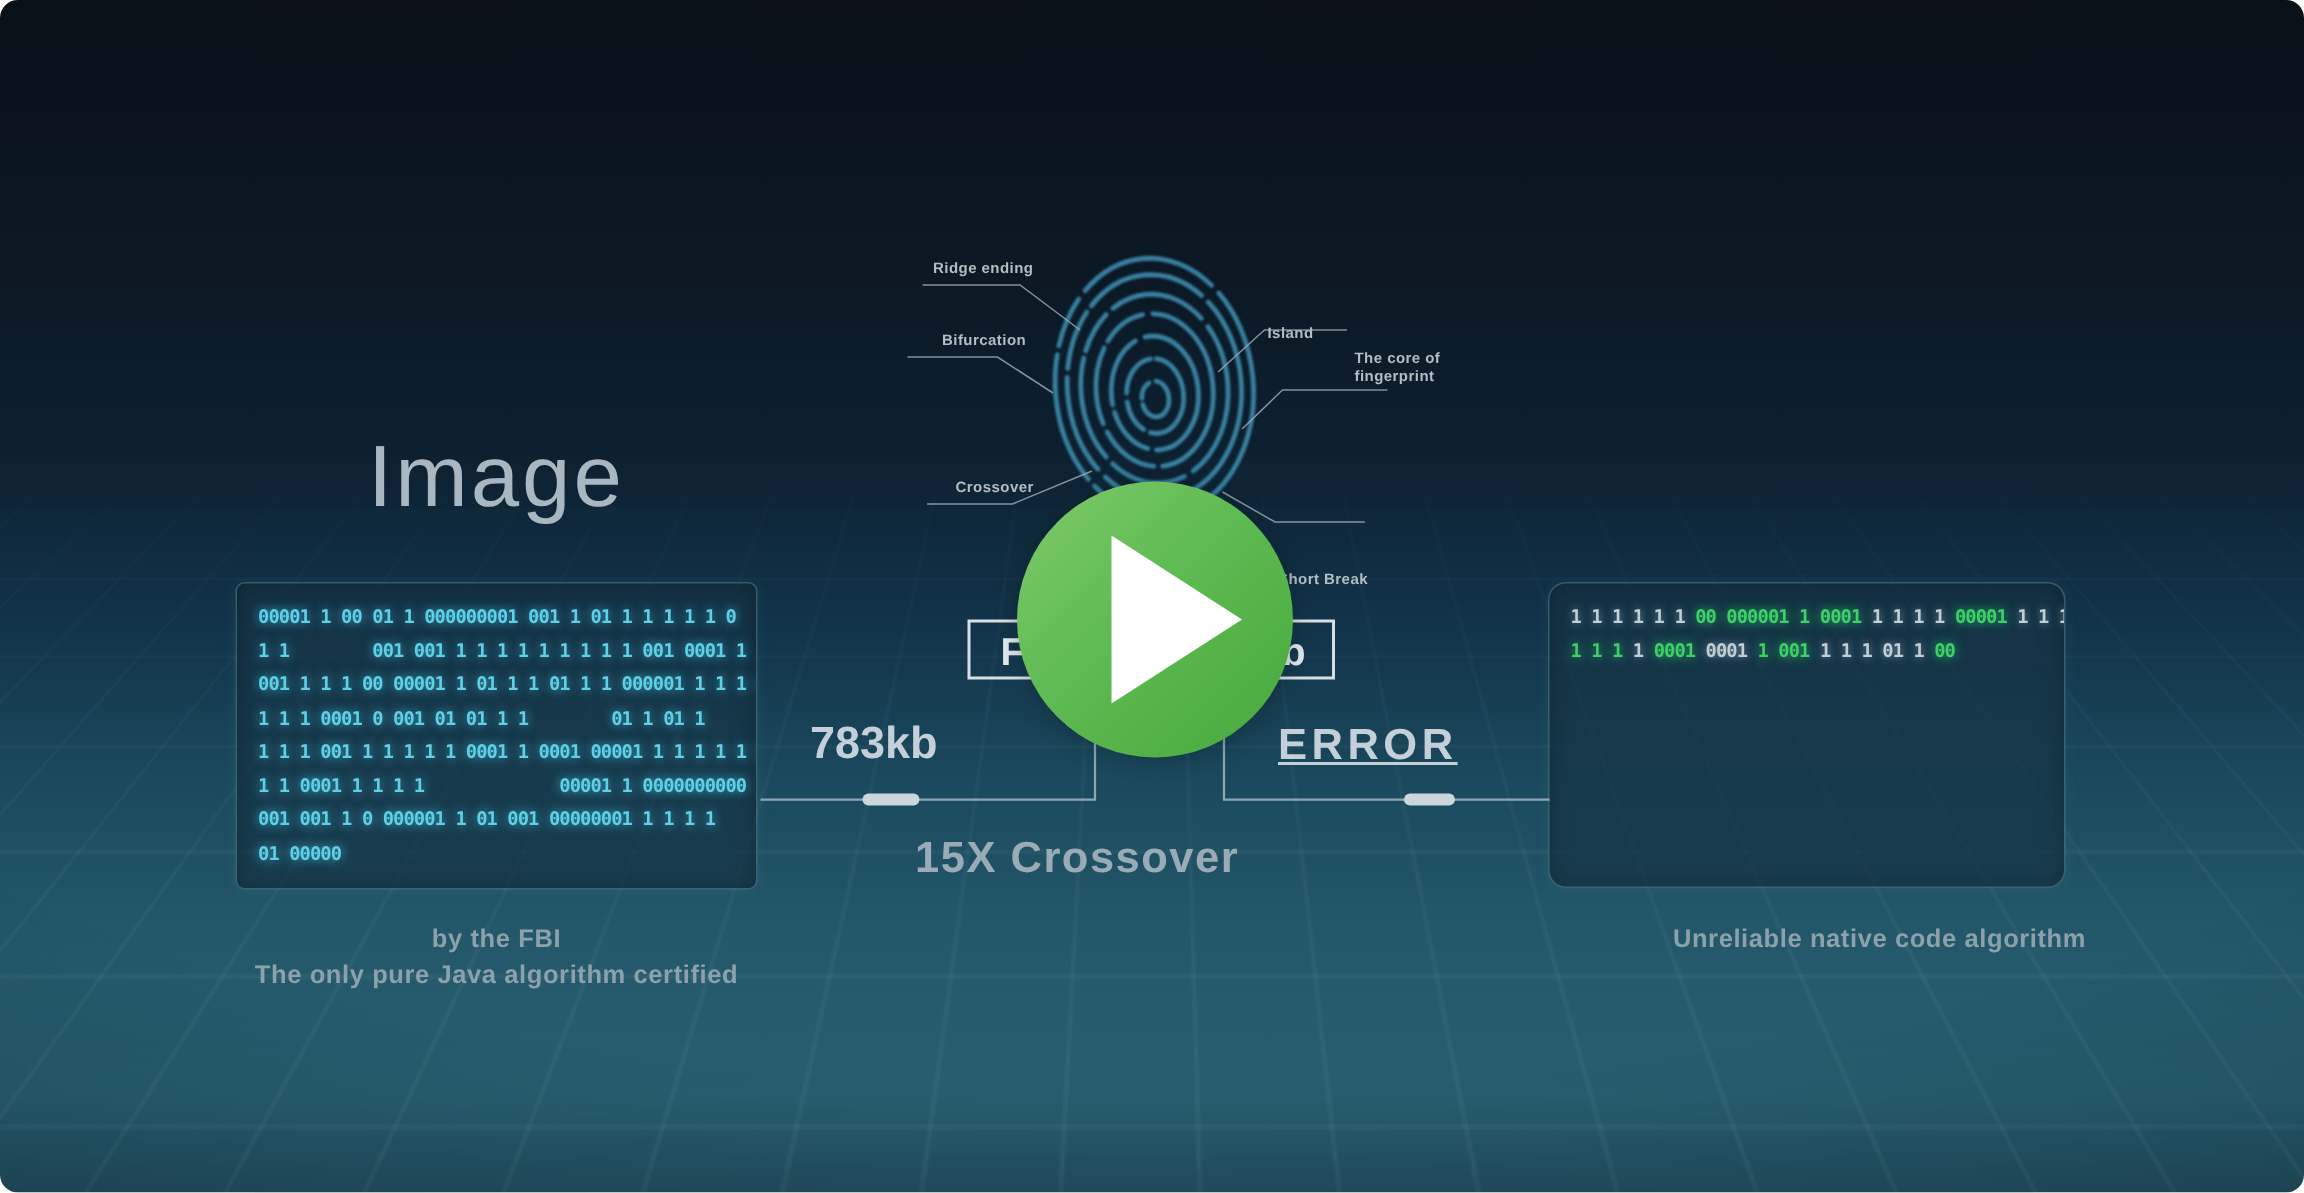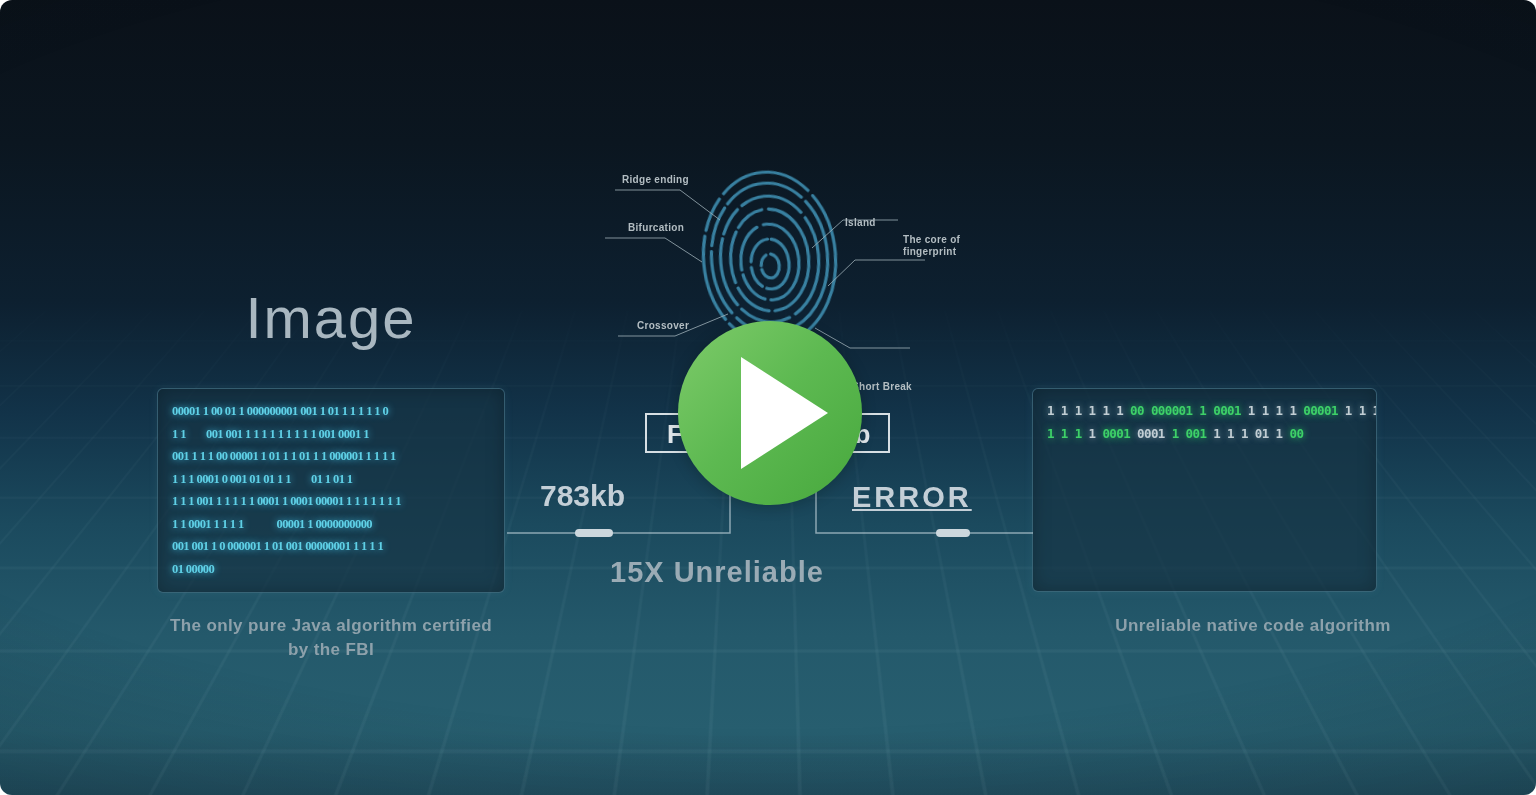--- a/index.html
+++ b/index.html
@@ -32,21 +32,21 @@
     background:rgba(22,52,68,0.68);
     border:1px solid rgba(140,205,225,0.28);
     border-radius:6px;
     box-shadow:0 0 18px rgba(0,0,0,0.25) inset, 0 0 10px rgba(120,200,230,0.08);
     padding:11px 14px;overflow:hidden;
   }
   .bin-line{
     white-space:pre;font-family:"DejaVu Sans Mono", monospace;
     font-size:12.5px;line-height:22.5px;letter-spacing:-0.6px;font-weight:bold;
   }
-  .left-bin .bin-line{color:#5fd0e6;text-shadow:0 0 7px rgba(70,200,235,0.85);font-family:Liberation Serif, serif;}
+  .left-bin .bin-line{color:#5fd0e6;text-shadow:0 0 7px rgba(70,200,235,0.85);}
   .seg-g{color:#3ed168;text-shadow:0 0 7px rgba(50,220,110,0.8);}
   .seg-l{color:#c2ced4;text-shadow:0 0 6px rgba(200,230,240,0.55);}
   .caption{
     position:absolute;top:614px;text-align:center;
     font-size:17px;font-weight:600;line-height:24px;color:#8da1ab;letter-spacing:0.4px;
   }
   .fp-wrap{position:absolute;left:580px;top:158px;width:380px;height:208px;}
   .fp-label{
     position:absolute;font-size:10px;font-weight:600;color:#b3bdc2;letter-spacing:0.3px;line-height:12px;
   }
@@ -117,49 +117,49 @@
         <div class="bin-line">1 1        001 001 1 1 1 1 1 1 1 1 1 001 0001 1</div>
         <div class="bin-line">001 1 1 1 00 00001 1 01 1 1 01 1 1 000001 1 1 1 1</div>
         <div class="bin-line">1 1 1 0001 0 001 01 01 1 1        01 1 01 1</div>
         <div class="bin-line">1 1 1 001 1 1 1 1 1 0001 1 0001 00001 1 1 1 1 1 1 1</div>
         <div class="bin-line">1 1 0001 1 1 1 1             00001 1 0000000000</div>
         <div class="bin-line">001 001 1 0 000001 1 01 001 00000001 1 1 1 1</div>
         <div class="bin-line">01 00000</div>
       </div>
   </div>
 
-  <div class="data-box" style="left:1032px;width:345px;height:204px;">
+  <div class="data-box" style="left:1032px;width:345px;height:204px;border-radius:12px;">
     <div>
         <div class="bin-line"><span class="seg-l">1 1 1 1 1 1 </span><span class="seg-g">00 000001 1 </span><span class="seg-g">0001 </span><span class="seg-l">1 1 1 1 </span><span class="seg-g">00001 </span><span class="seg-l">1 1 1 </span></div>
         <div class="bin-line"><span class="seg-g">1 1 1 </span><span class="seg-l">1 </span><span class="seg-g">0001 </span><span class="seg-l">0001 </span><span class="seg-g">1 001 </span><span class="seg-l">1 1 1 </span><span class="seg-l">01 1 </span><span class="seg-g">00</span></div>
       </div>
   </div>
 
   <div class="caption" style="left:140px;width:382px;">
+    <div>by the FBI</div>
     <div>The only pure Java algorithm certified</div>
-    <div>by the FBI</div>
   </div>
   <div class="caption" style="left:1068px;width:370px;">Unreliable native code algorithm</div>
 
   <div class="center-box">
     <span class="frag frag-left">F</span>
     <span class="frag frag-right">kb</span>
   </div>
 
   <svg class="conn" width="540" height="95" viewBox="0 0 540 95">
     <g stroke="rgba(215,228,235,0.6)" stroke-width="1.5" fill="none">
       <polyline points="7,83 230,83 230,3"></polyline>
       <polyline points="316,3 316,83 533,83"></polyline>
     </g>
     <rect x="75" y="79" width="38" height="8" rx="4" fill="#ccd7dd"></rect>
     <rect x="436" y="79" width="34" height="8" rx="4" fill="#ccd7dd"></rect>
   </svg>
 
   <div class="metric metric-783">783kb</div>
   <div class="metric metric-error">ERROR</div>
-  <div class="metric metric-reduction">15X Unreliable</div>
+  <div class="metric metric-reduction">15X Crossover</div>
 
   <button class="play-btn" aria-label="Play video">
     <svg viewBox="0 0 184 184">
       <polygon points="63,36 63,148 150,92" fill="#ffffff"></polygon>
     </svg>
   </button>
 </div>
 
 </body></html>

